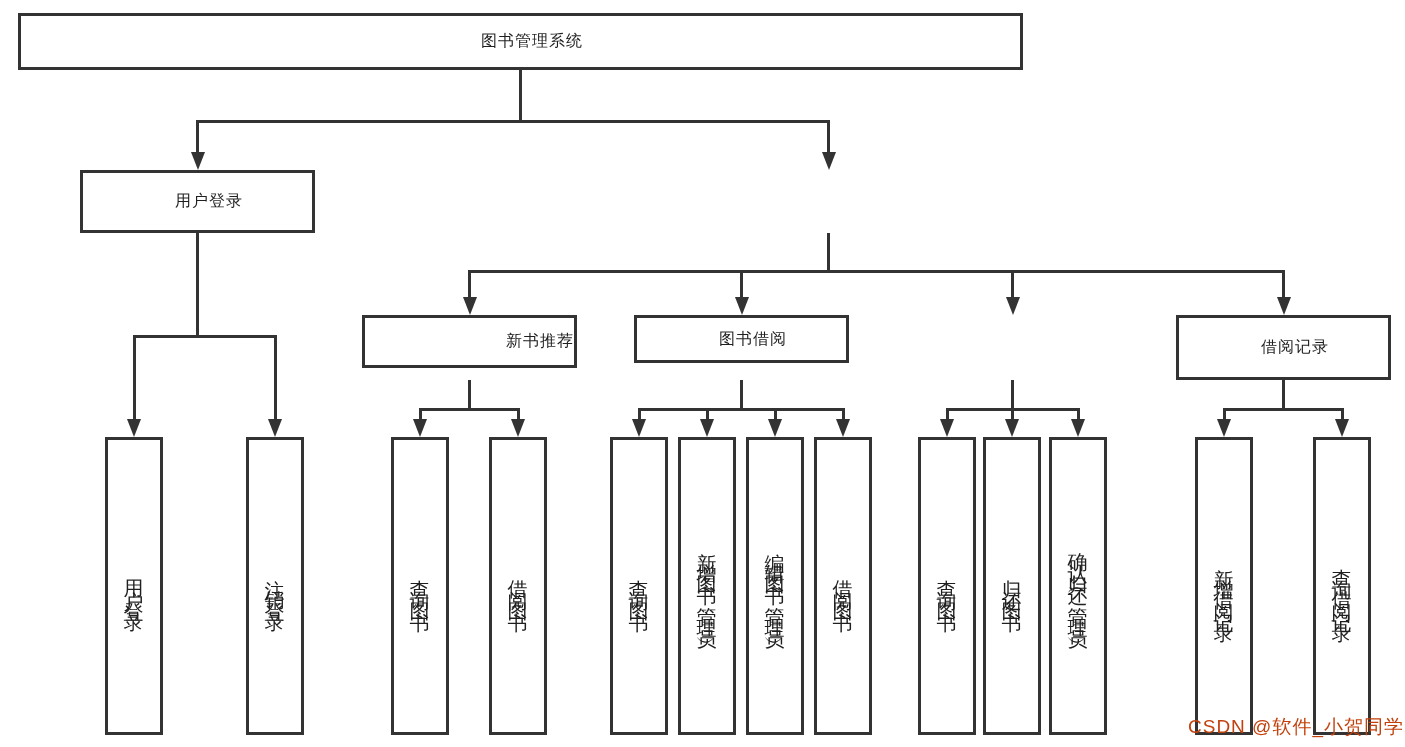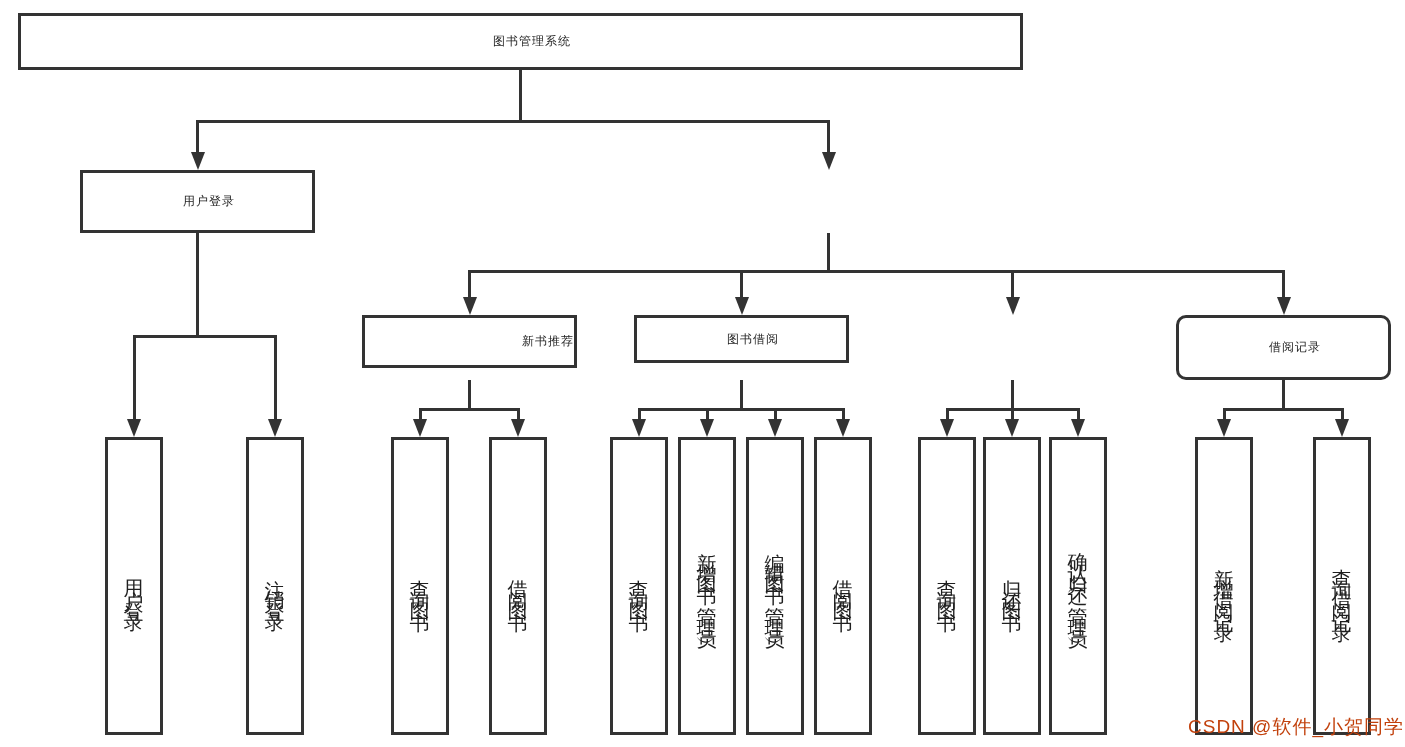--- a/index.html
+++ b/index.html
@@ -11,21 +11,21 @@
     overflow:hidden;
   }
   .box{
     position:absolute;
     background:#ffffff;
     border:3px solid #333333;
     box-sizing:border-box;
     display:flex;align-items:center;justify-content:center;
     color:#1f1f1f;
   }
-  .hbox{font-size:12px;letter-spacing:1px;padding-left:23px;}
+  .hbox{font-size:16px;letter-spacing:1px;padding-left:23px;}
   .leaf{font-size:20px;}
   .leaf .vtext{
     writing-mode:vertical-rl;
     text-orientation:mixed;
     letter-spacing:11px;
     line-height:1;
     color:#1f1f1f;
   }
   .hline{position:absolute;height:3px;background:#333333;}
   .vline{position:absolute;width:3px;background:#333333;}
@@ -82,21 +82,21 @@
   <div class="arrow" style="left:1006px;top:297px;"></div>
   <div class="vline" style="left:1282px;top:270px;height:27px;"></div>
   <div class="arrow" style="left:1277px;top:297px;"></div>
 
   <div class="box hbox" style="left:362px;top:315px;width:215px;height:53px;justify-content:flex-end;">
     <span>新书推荐</span>
   </div>
   <div class="box hbox" style="left:634px;top:315px;width:215px;height:48px;">
     <span>图书借阅</span>
   </div>
-  <div class="box hbox" style="left:1176px;top:315px;width:215px;height:65px;border-radius:10px;">
+  <div class="box hbox" style="left:1176px;top:315px;width:215px;height:65px;">
     <span>借阅记录</span>
   </div>
 
   <div class="vline" style="left:468px;top:380px;height:28px;"></div>
   <div class="hline" style="left:419px;top:408px;width:101px;"></div>
   <div class="vline" style="left:419px;top:408px;height:11px;"></div>
   <div class="arrow" style="left:413px;top:419px;"></div>
   <div class="vline" style="left:517px;top:408px;height:11px;"></div>
   <div class="arrow" style="left:511px;top:419px;"></div>
 

